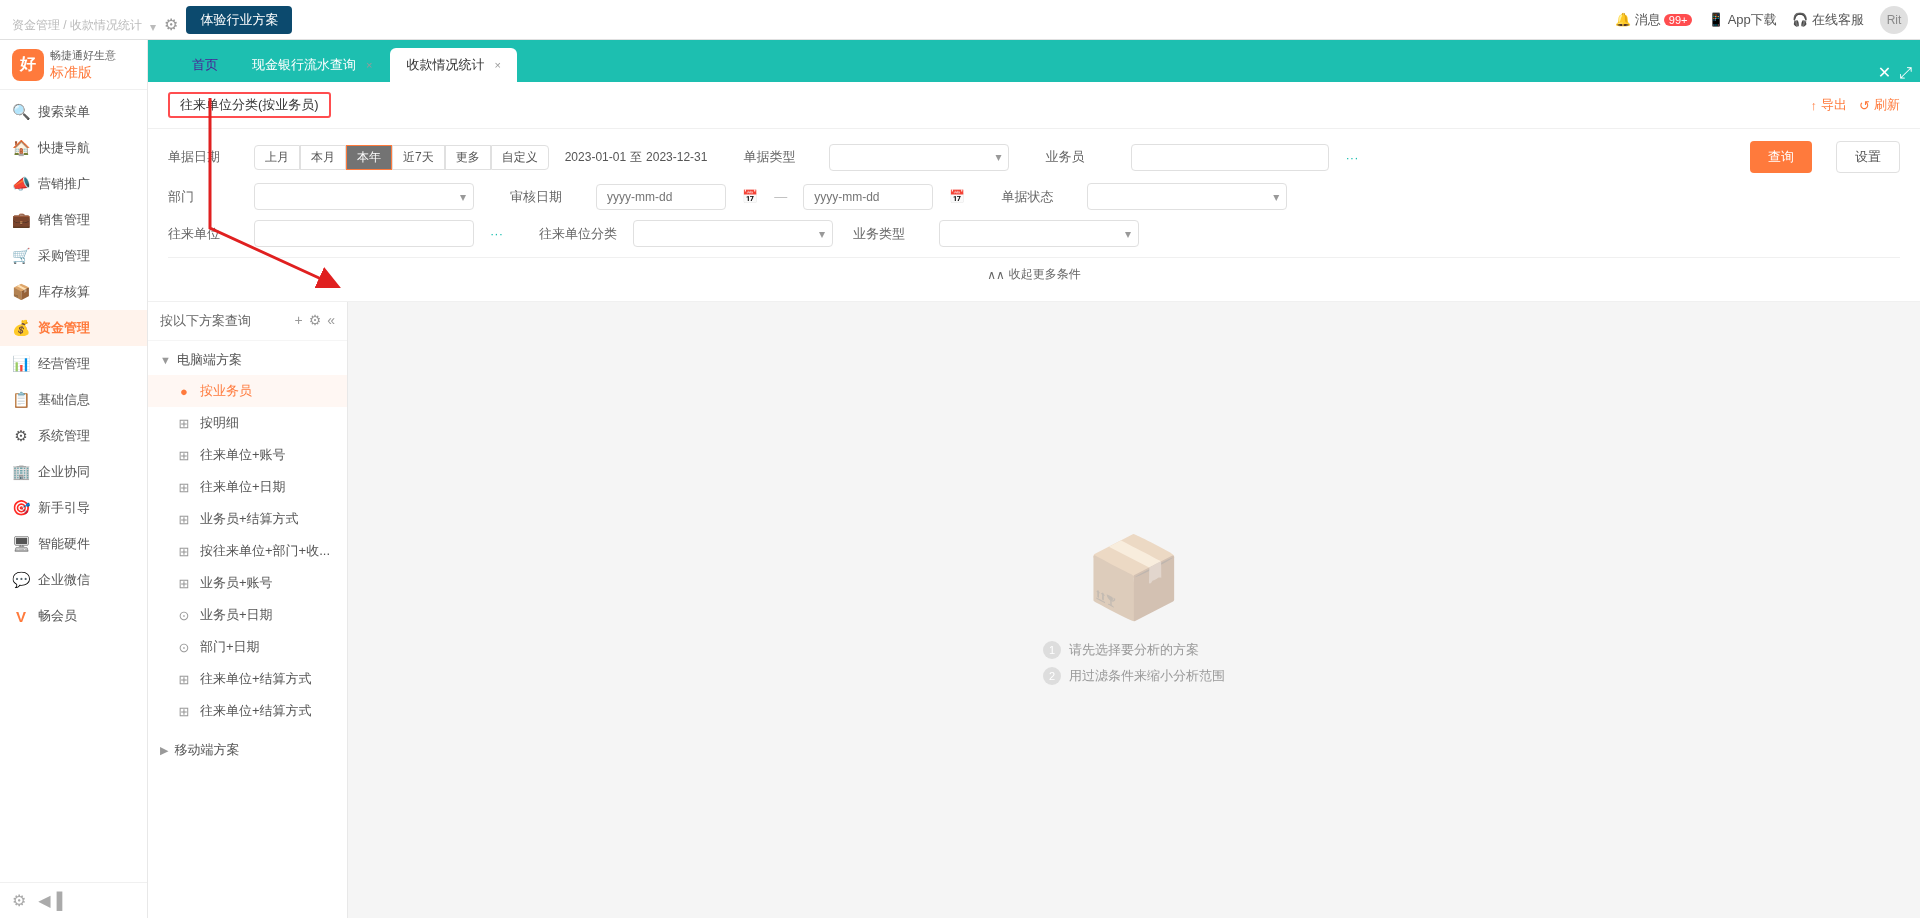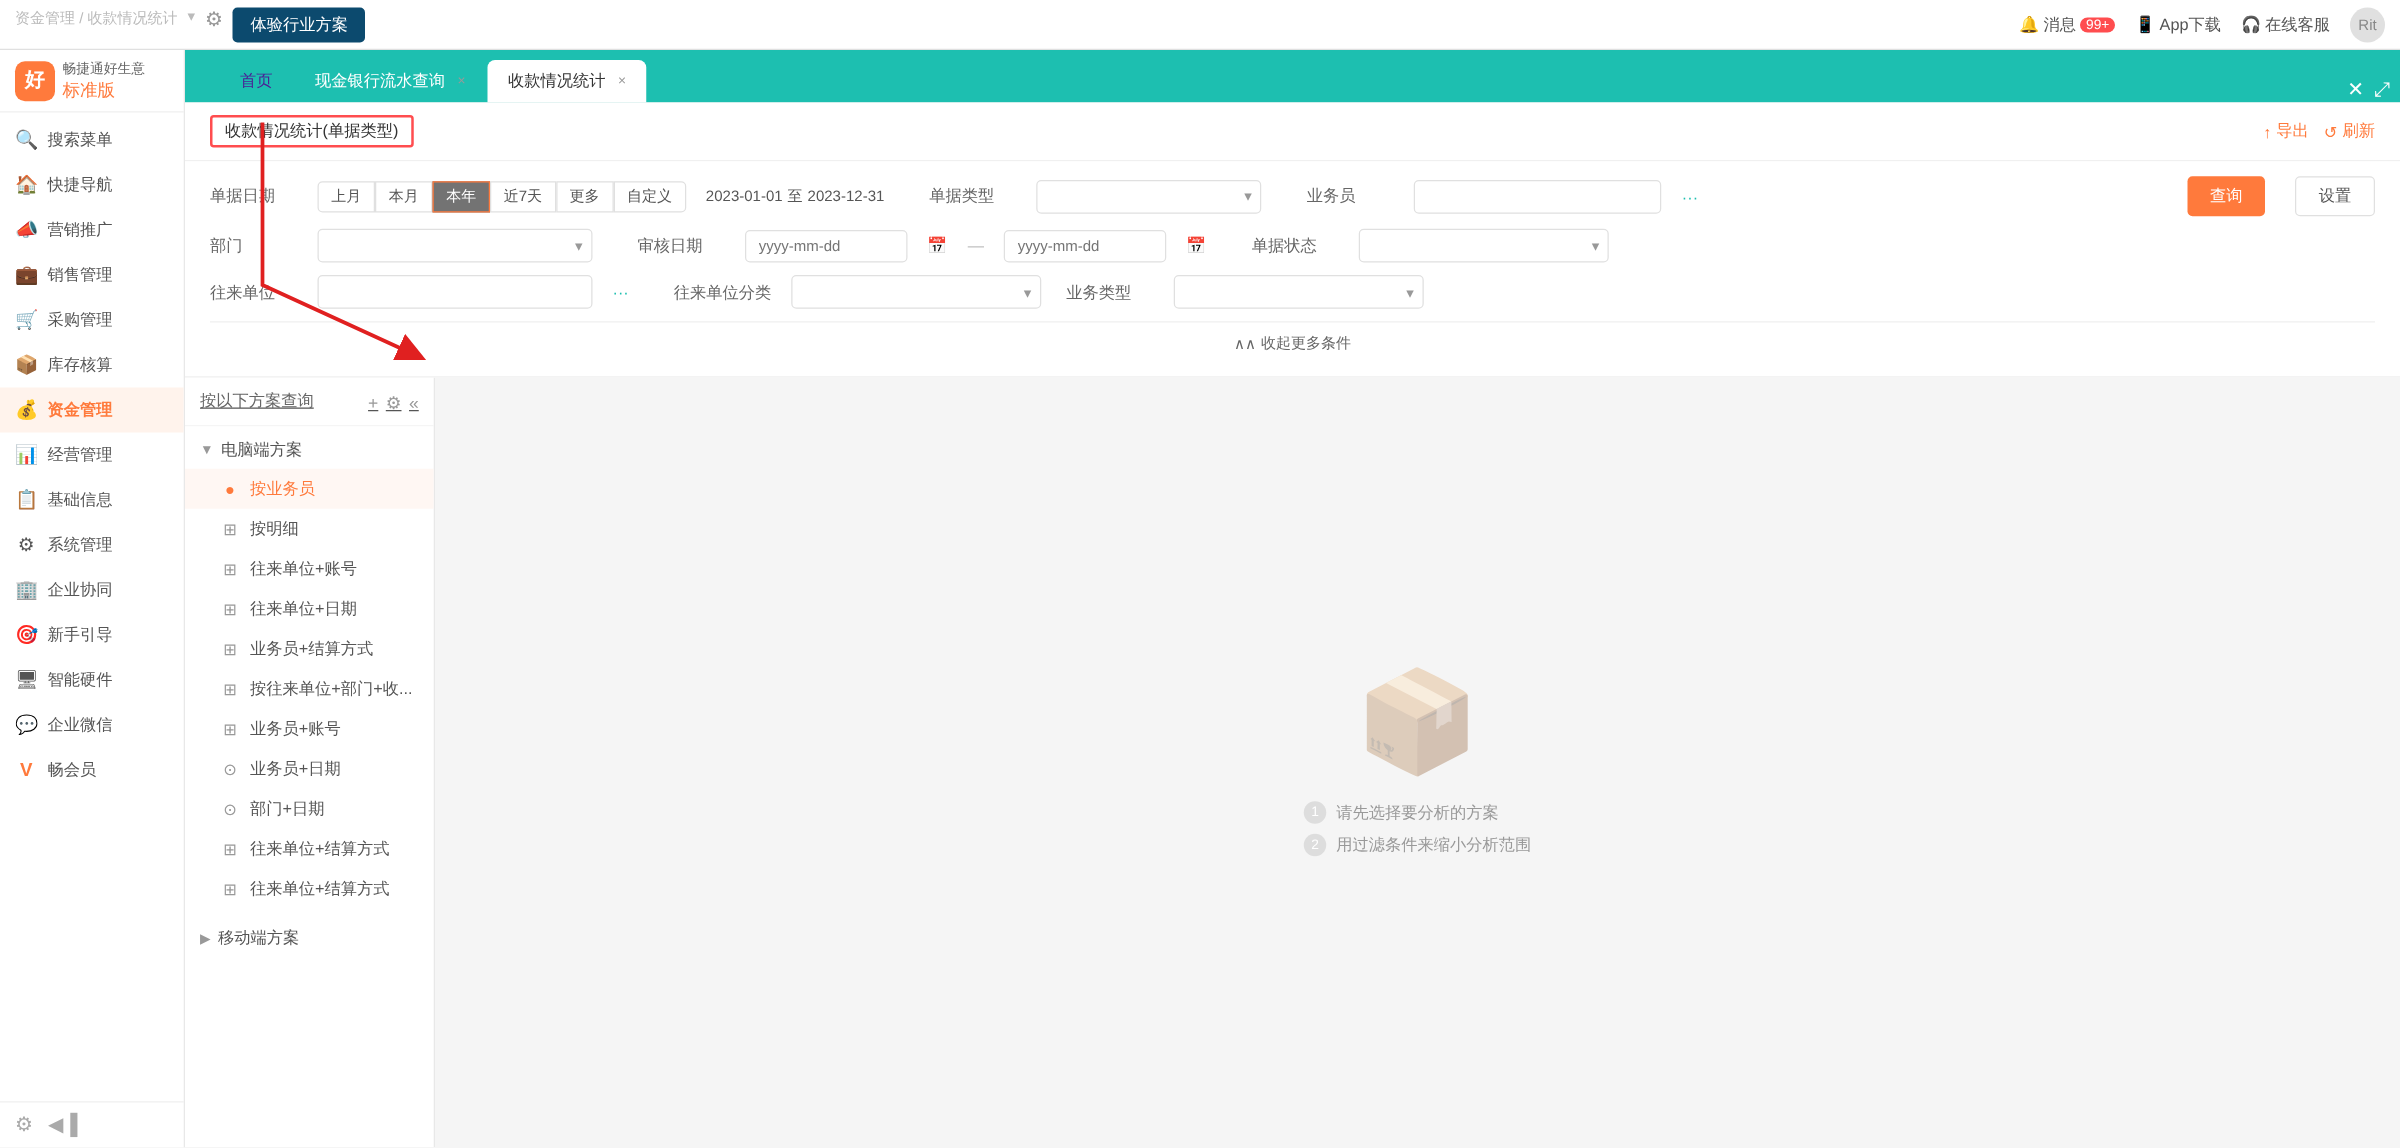--- a/index.html
+++ b/index.html
@@ -8,21 +8,21 @@
     
     .top-bar {
       height: 40px;
       background: #fff;
       border-bottom: 1px solid #e0e0e0;
       display: flex;
       align-items: center;
       padding: 0 12px;
       gap: 8px;
     }
-    .top-bar-left { display: flex; align-items: flex-start; gap: 8px; flex: 1; }
+    .top-bar-left { display: flex; align-items: flex-end; gap: 8px; flex: 1; }
     .top-bar-right { display: flex; align-items: center; gap: 16px; font-size: 13px; color: #555; }
     .badge { background: #ff4d4f; color: #fff; border-radius: 10px; padding: 0 5px; font-size: 11px; }
     .trial-btn {
       background: #0c4a6e;
       color: #fff;
       border: none;
       border-radius: 4px;
       padding: 5px 14px;
       cursor: pointer;
       font-size: 13px;
@@ -156,23 +156,22 @@
     }
 
     
     .main-body { display: flex; flex: 1; overflow: hidden; }
     .left-panel {
       width: 200px; background: #fff; border-right: 1px solid #e8e8e8;
       padding: 0; overflow-y: auto; flex-shrink: 0;
     }
     .panel-header {
       padding: 10px 12px; font-size: 13px; color: #555;
-      display: flex; align-items: flex-end; justify-content: space-between;
+      display: flex; align-items: flex-start; justify-content: space-between;
       border-bottom: 1px solid #f5f5f5;
-      text-decoration: underline;
     }
     .panel-header-title { font-weight: normal; color: #666; }
     .panel-header-actions { display: flex; gap: 6px; color: #999; cursor: pointer; font-size: 14px; }
     .scheme-group { padding: 4px 0; }
     .scheme-group-header {
       display: flex; align-items: center; gap: 6px;
       padding: 6px 12px; cursor: pointer; color: #555; font-size: 13px;
     }
     .scheme-group-header .arrow { color: #999; font-size: 11px; }
     .scheme-item {
@@ -355,21 +354,21 @@
       </div>
       <div class="tab-bar-right">
         <span style="cursor:pointer;font-size:16px;color:#fff;">✕</span>
         <span style="cursor:pointer;font-size:16px;color:#fff;">⤢</span>
       </div>
     </div>
 
     <div class="page-content">
 
       <div class="page-header">
-        <span class="title-highlight">收款情况统计(单据类型)</span>
+        <span class="title-highlight">往来单位分类(按业务员)</span>
         <div class="page-header-actions">
           <span>
             <span>↑</span>
             <span>导出</span>
           </span>
           <span>
             <span>↺</span>
             <span>刷新</span>
           </span>
         </div>

